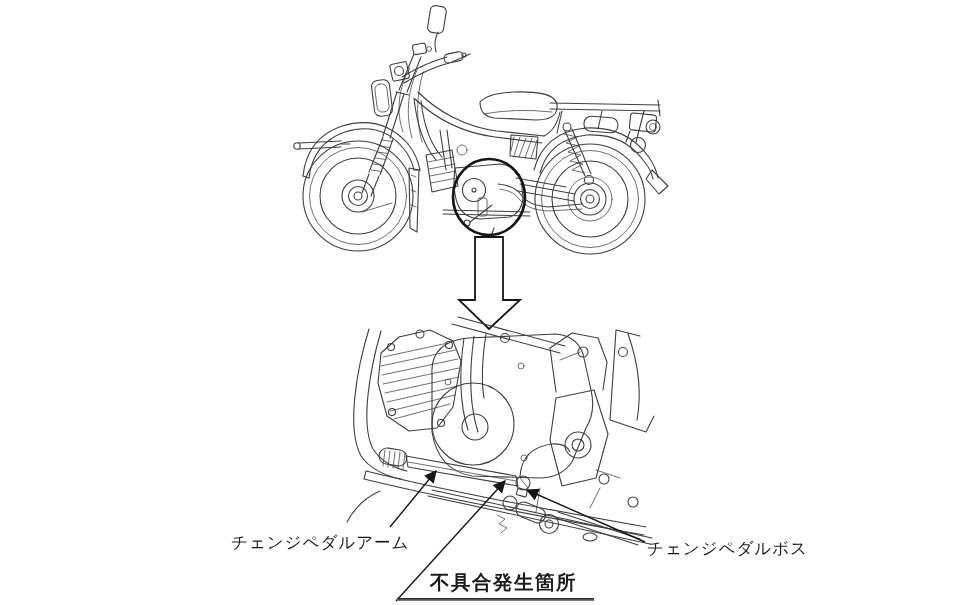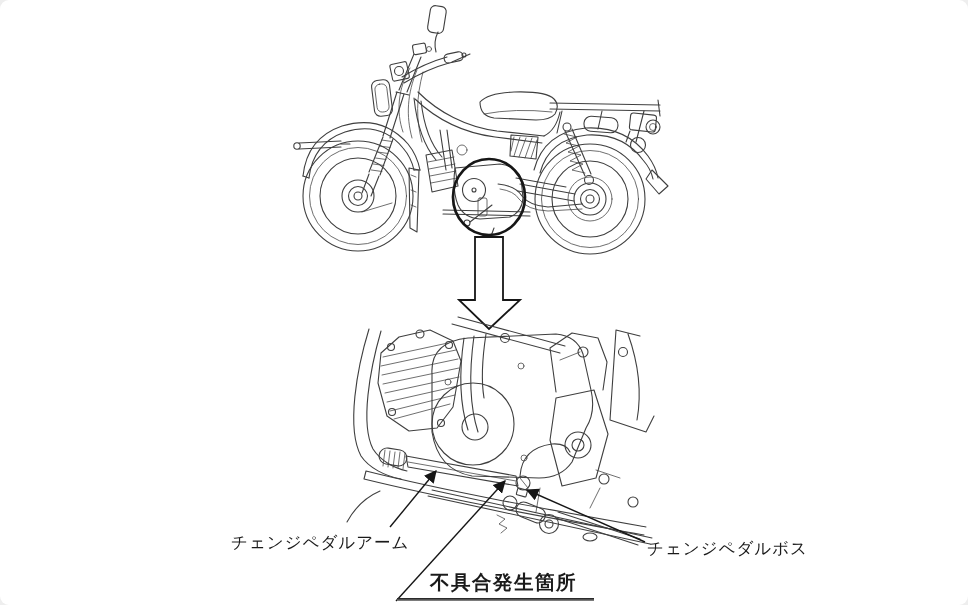--- a/index.html
+++ b/index.html
@@ -2,21 +2,21 @@
 <html style="--bg: #ffffff; --line: #3f3f3f; --anno: #161616; --text: #1a1a1a; --underline: #4a4a4a;"><head>
 <meta charset="utf-8">
 <style>
   :root{
     --bg:#ffffff; --line:#3f3f3f; --anno:#161616; --text:#1a1a1a; --underline:#4a4a4a;
   }
   html,body{margin:0;padding:0;background:#eee;}
   .page{
     position:relative; width:968px; height:605px; margin:0 auto;
     background:var(--bg); overflow:hidden;
-    font-family:"Liberation Serif","DejaVu Serif",serif; color:var(--text);border-radius:9px;
+    font-family:"Liberation Serif","DejaVu Serif",serif; color:var(--text);
   }
   .page svg{position:absolute;left:0;top:0;}
   .ln{stroke:var(--line);fill:none;stroke-width:1.1;stroke-linecap:round;stroke-linejoin:round;}
   .ln-thin{stroke:var(--line);fill:none;stroke-width:.75;stroke-linecap:round;}
   .hl-circle{stroke:var(--anno);stroke-width:2.7;fill:none;}
   .big-arrow{fill:#ffffff;stroke:var(--anno);stroke-width:1.8;stroke-linejoin:miter;}
   .leader{stroke:var(--anno);stroke-width:1.4;fill:none;}
   .jp-label{position:absolute;white-space:nowrap;color:var(--text);}
   #label-arm{left:231px;top:532px;font-size:16.5px;letter-spacing:1px;}
   #label-boss{left:647px;top:538px;font-size:16.5px;letter-spacing:1px;}

